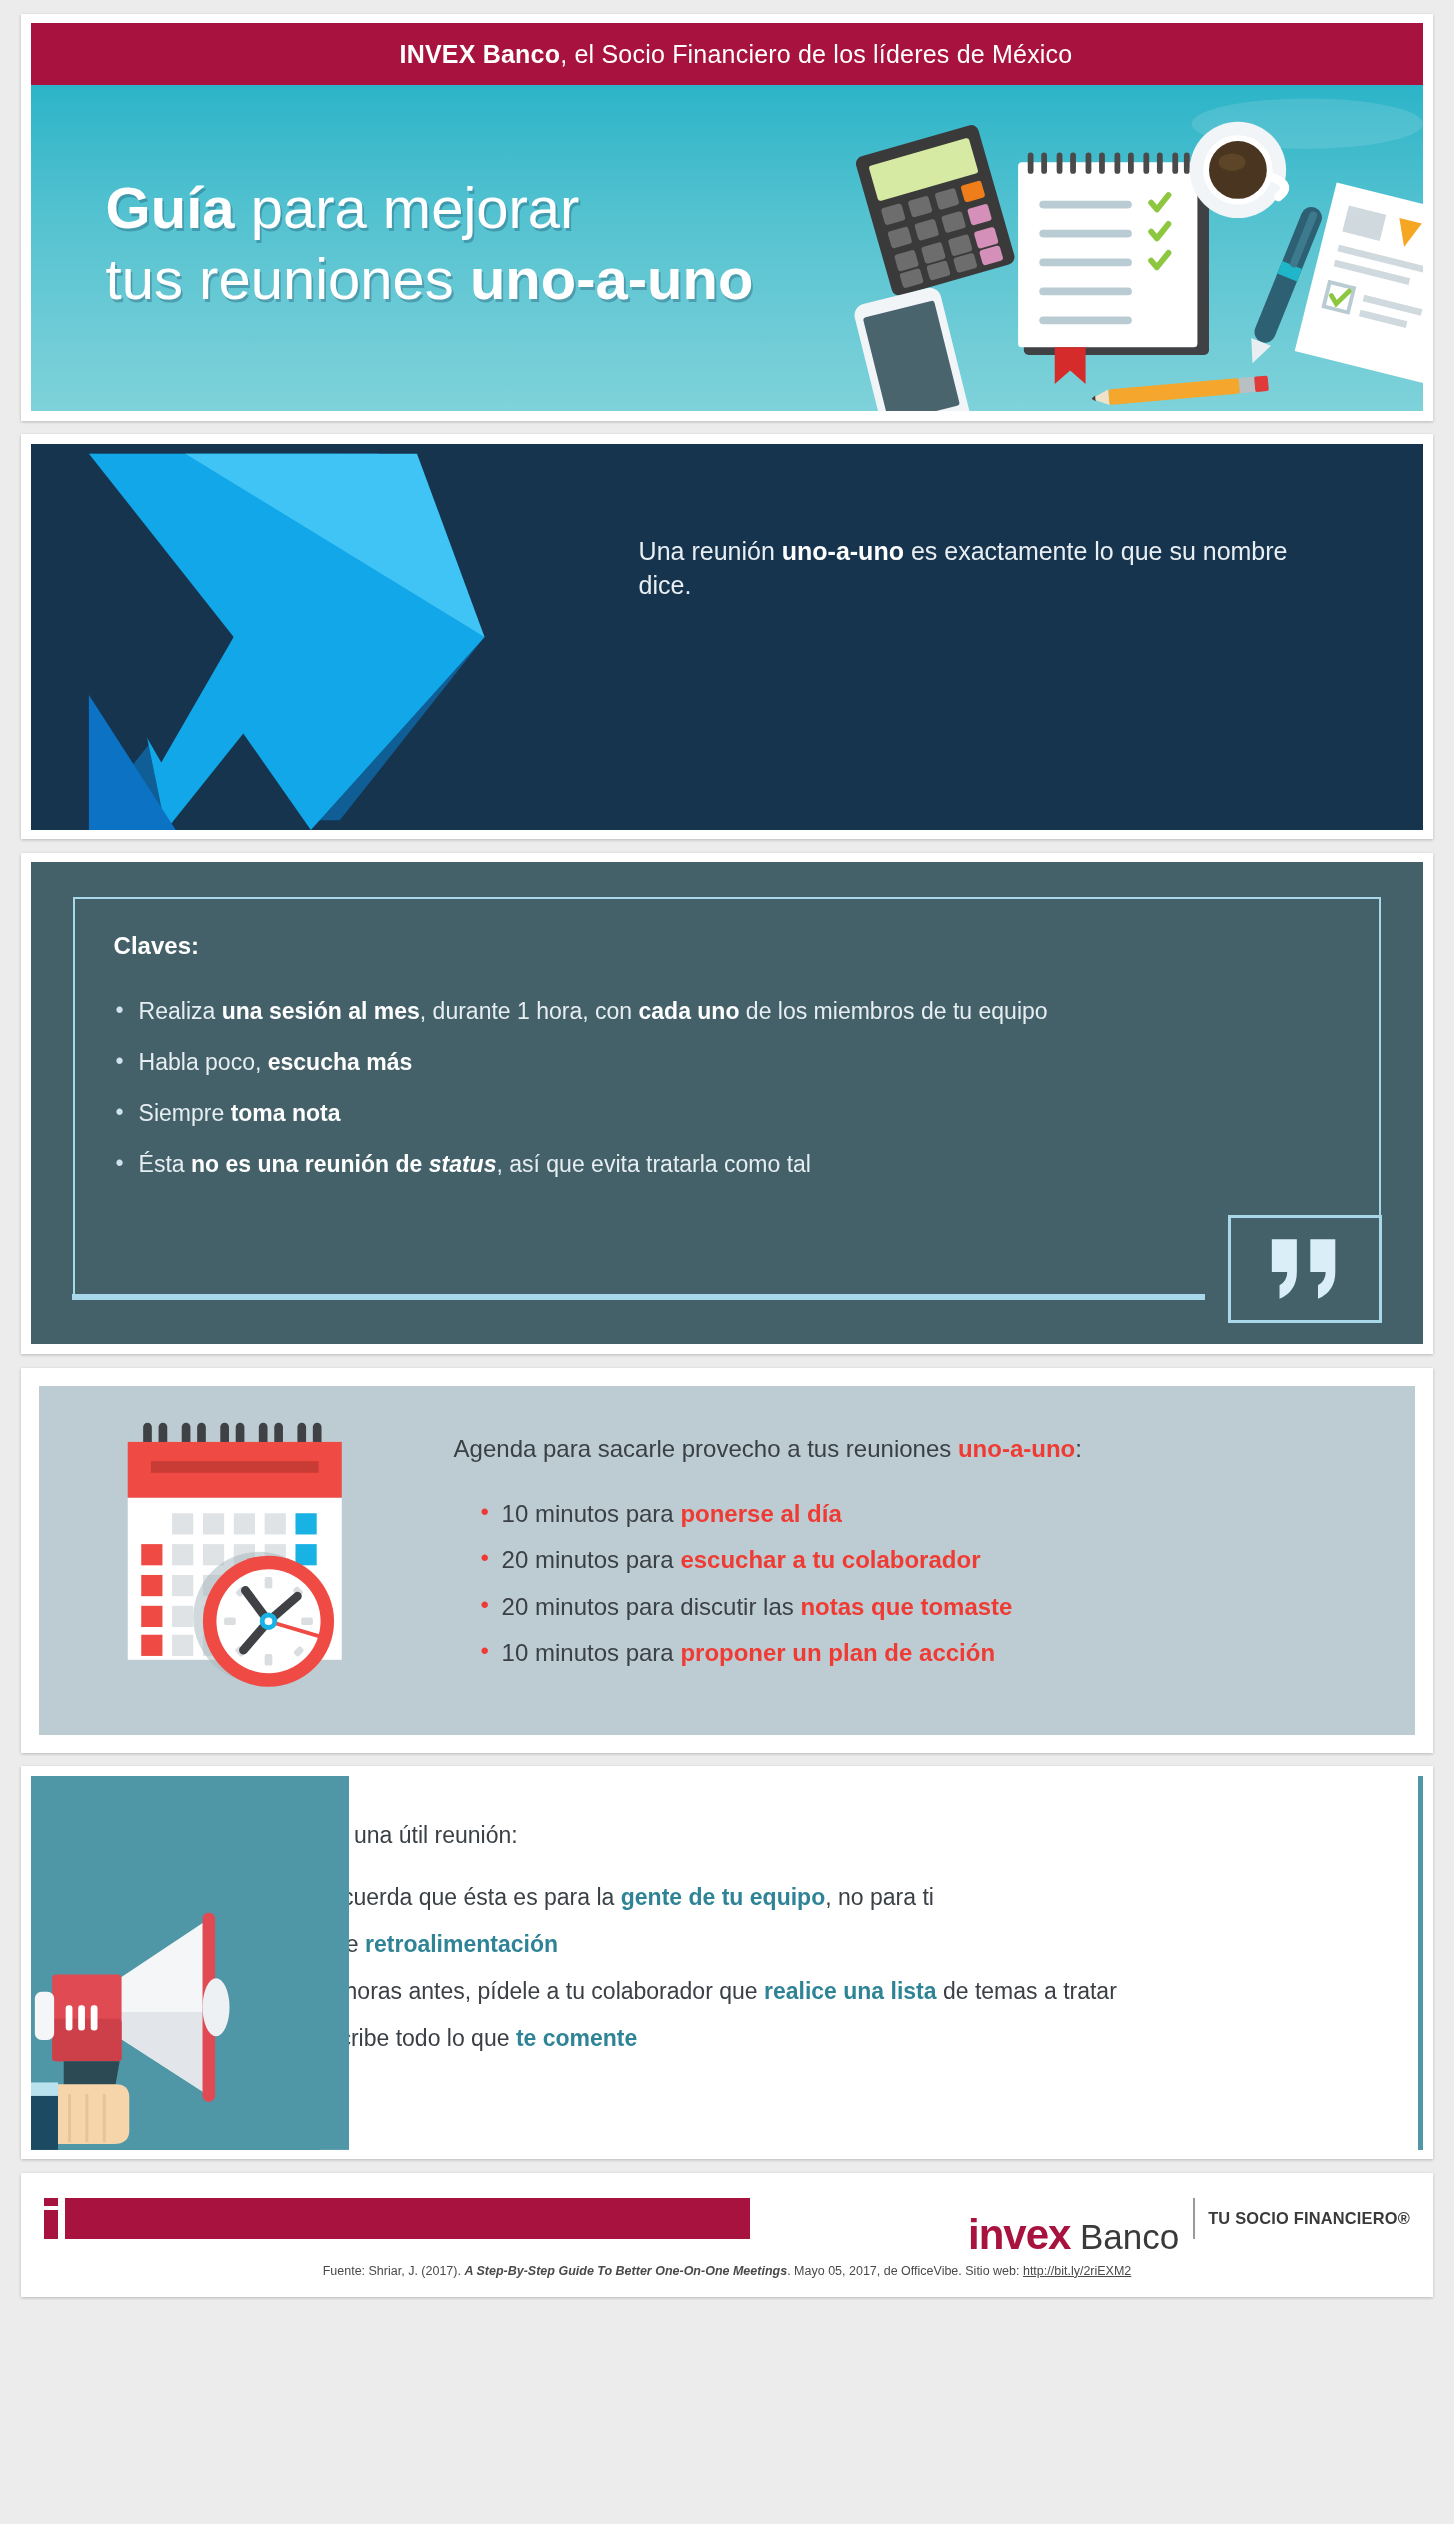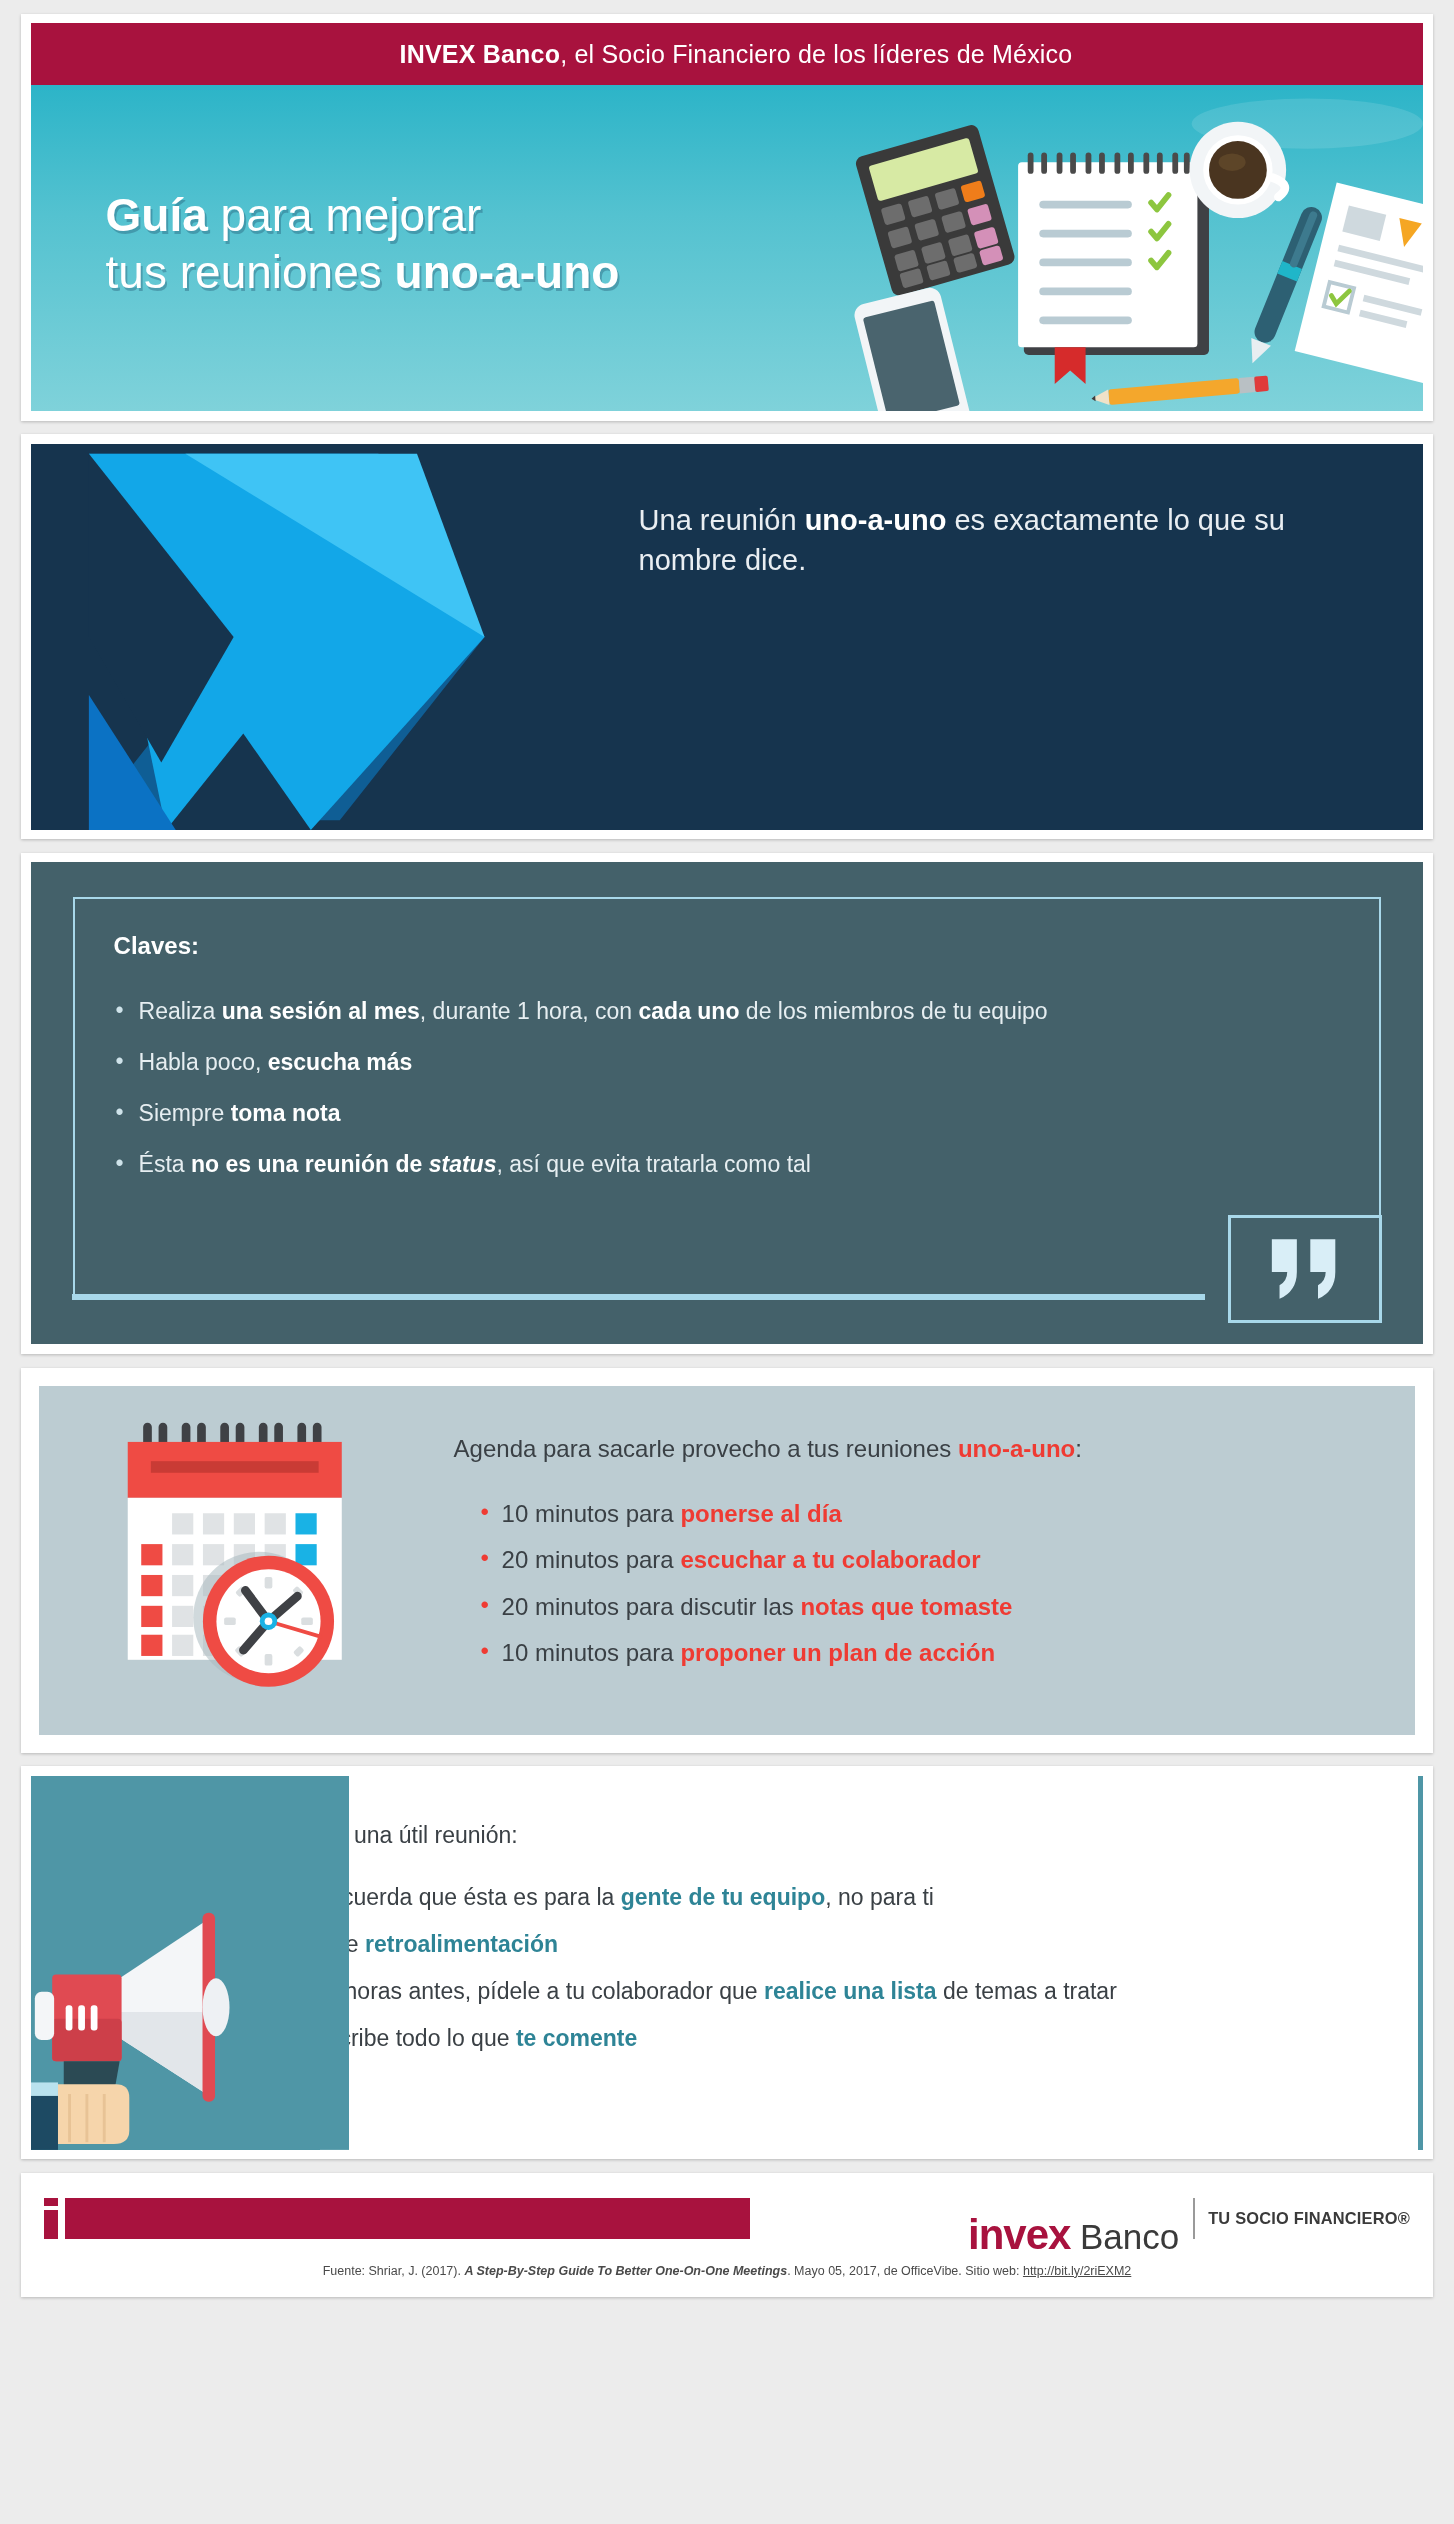--- a/index.html
+++ b/index.html
@@ -45,23 +45,23 @@
   .hero-bar-text b { font-weight: 700; }
   .hero-body {
     height: 326px;
     background: linear-gradient(180deg,#2cb4c8 0%, #54c2d0 40%, #7fd2da 100%);
     position: relative;
     overflow: hidden;
   }
   .hero-title {
     position: absolute;
     left: 75px;
-    top: 102px;
+    top: 87px;
     color: #ffffff;
-    font-size: 46px;
+    font-size: 58px;
     line-height: 1.23;
     font-weight: 300;
     text-shadow: 1.9px 2.9px 0 rgba(20,60,90,0.30);
   }
   .hero-title b { font-weight: 700; }
 
   
   .desk { position: absolute; right: 0; top: 0; width: 617px; height: 326px; }
 
   
@@ -70,23 +70,23 @@
     background: #16344e;
     height: 386px;
     display: flex;
     position: relative;
     overflow: hidden;
   }
   .def-mark { width: 579px; height: 386px; flex: none; position: relative; }
   .def-text {
     flex: 1;
     color: #e9eef2;
-    font-size: 29px;
+    font-size: 25px;
     line-height: 1.38;
-    padding: 56px 87px 0 29px;
+    padding: 90px 87px 0 29px;
     font-weight: 300;
   }
   .def-text p + p { margin-top: 39px; }
   .def-text b { font-weight: 700; color: #ffffff; }
 
   
   .claves-card { padding: 9.6px; }
   .claves-body {
     background: #44616a;
     padding: 35px 42px 44px 42px;

